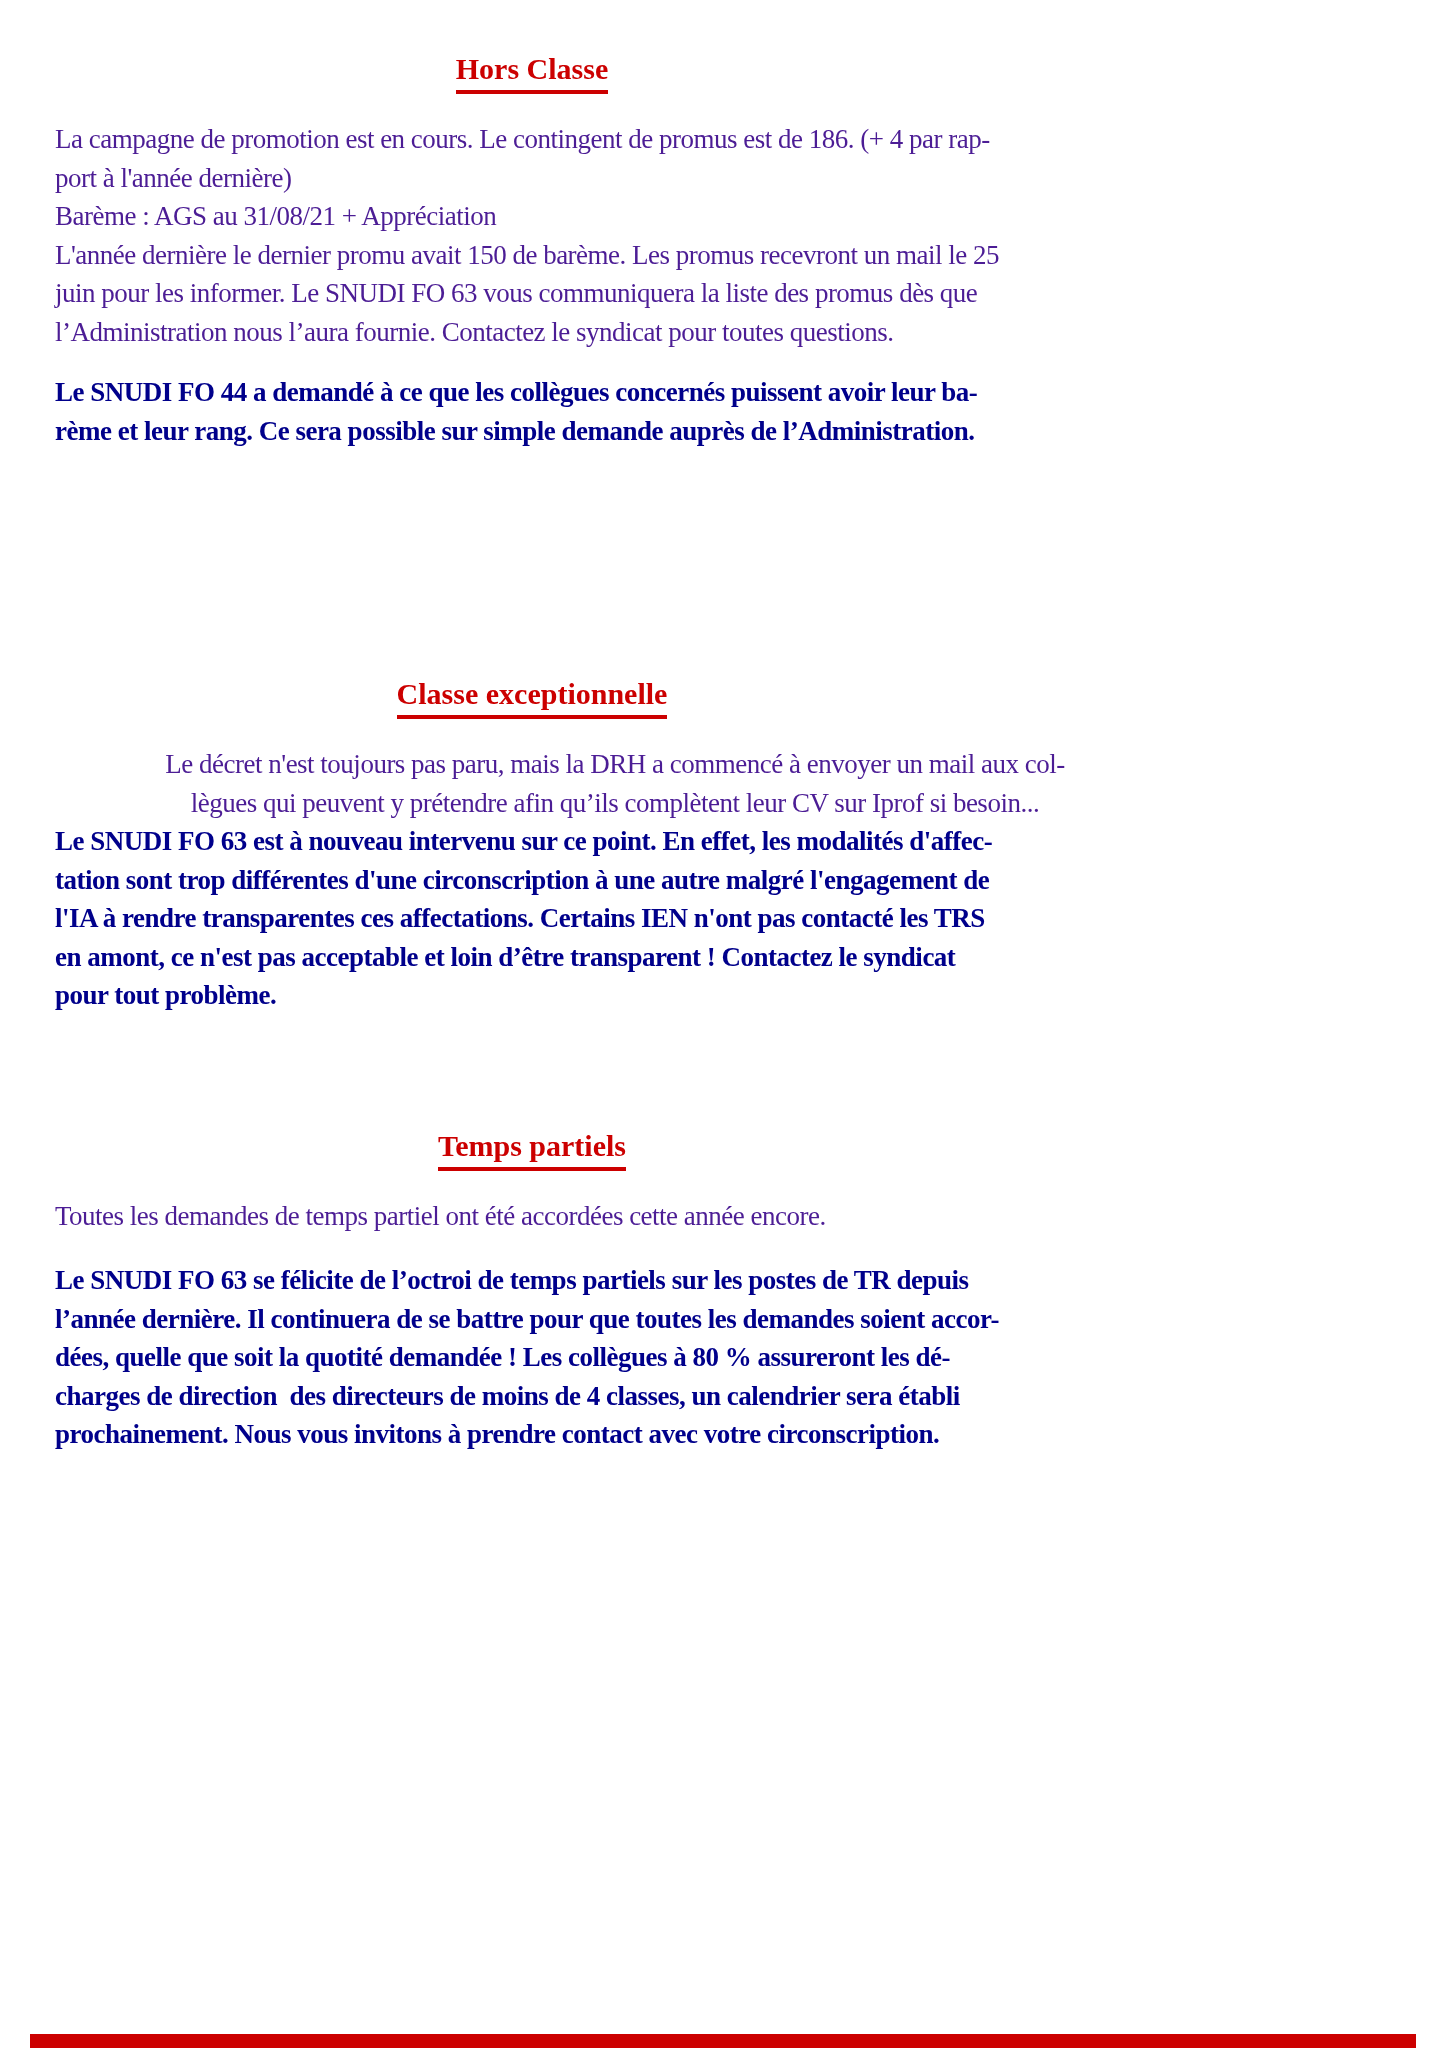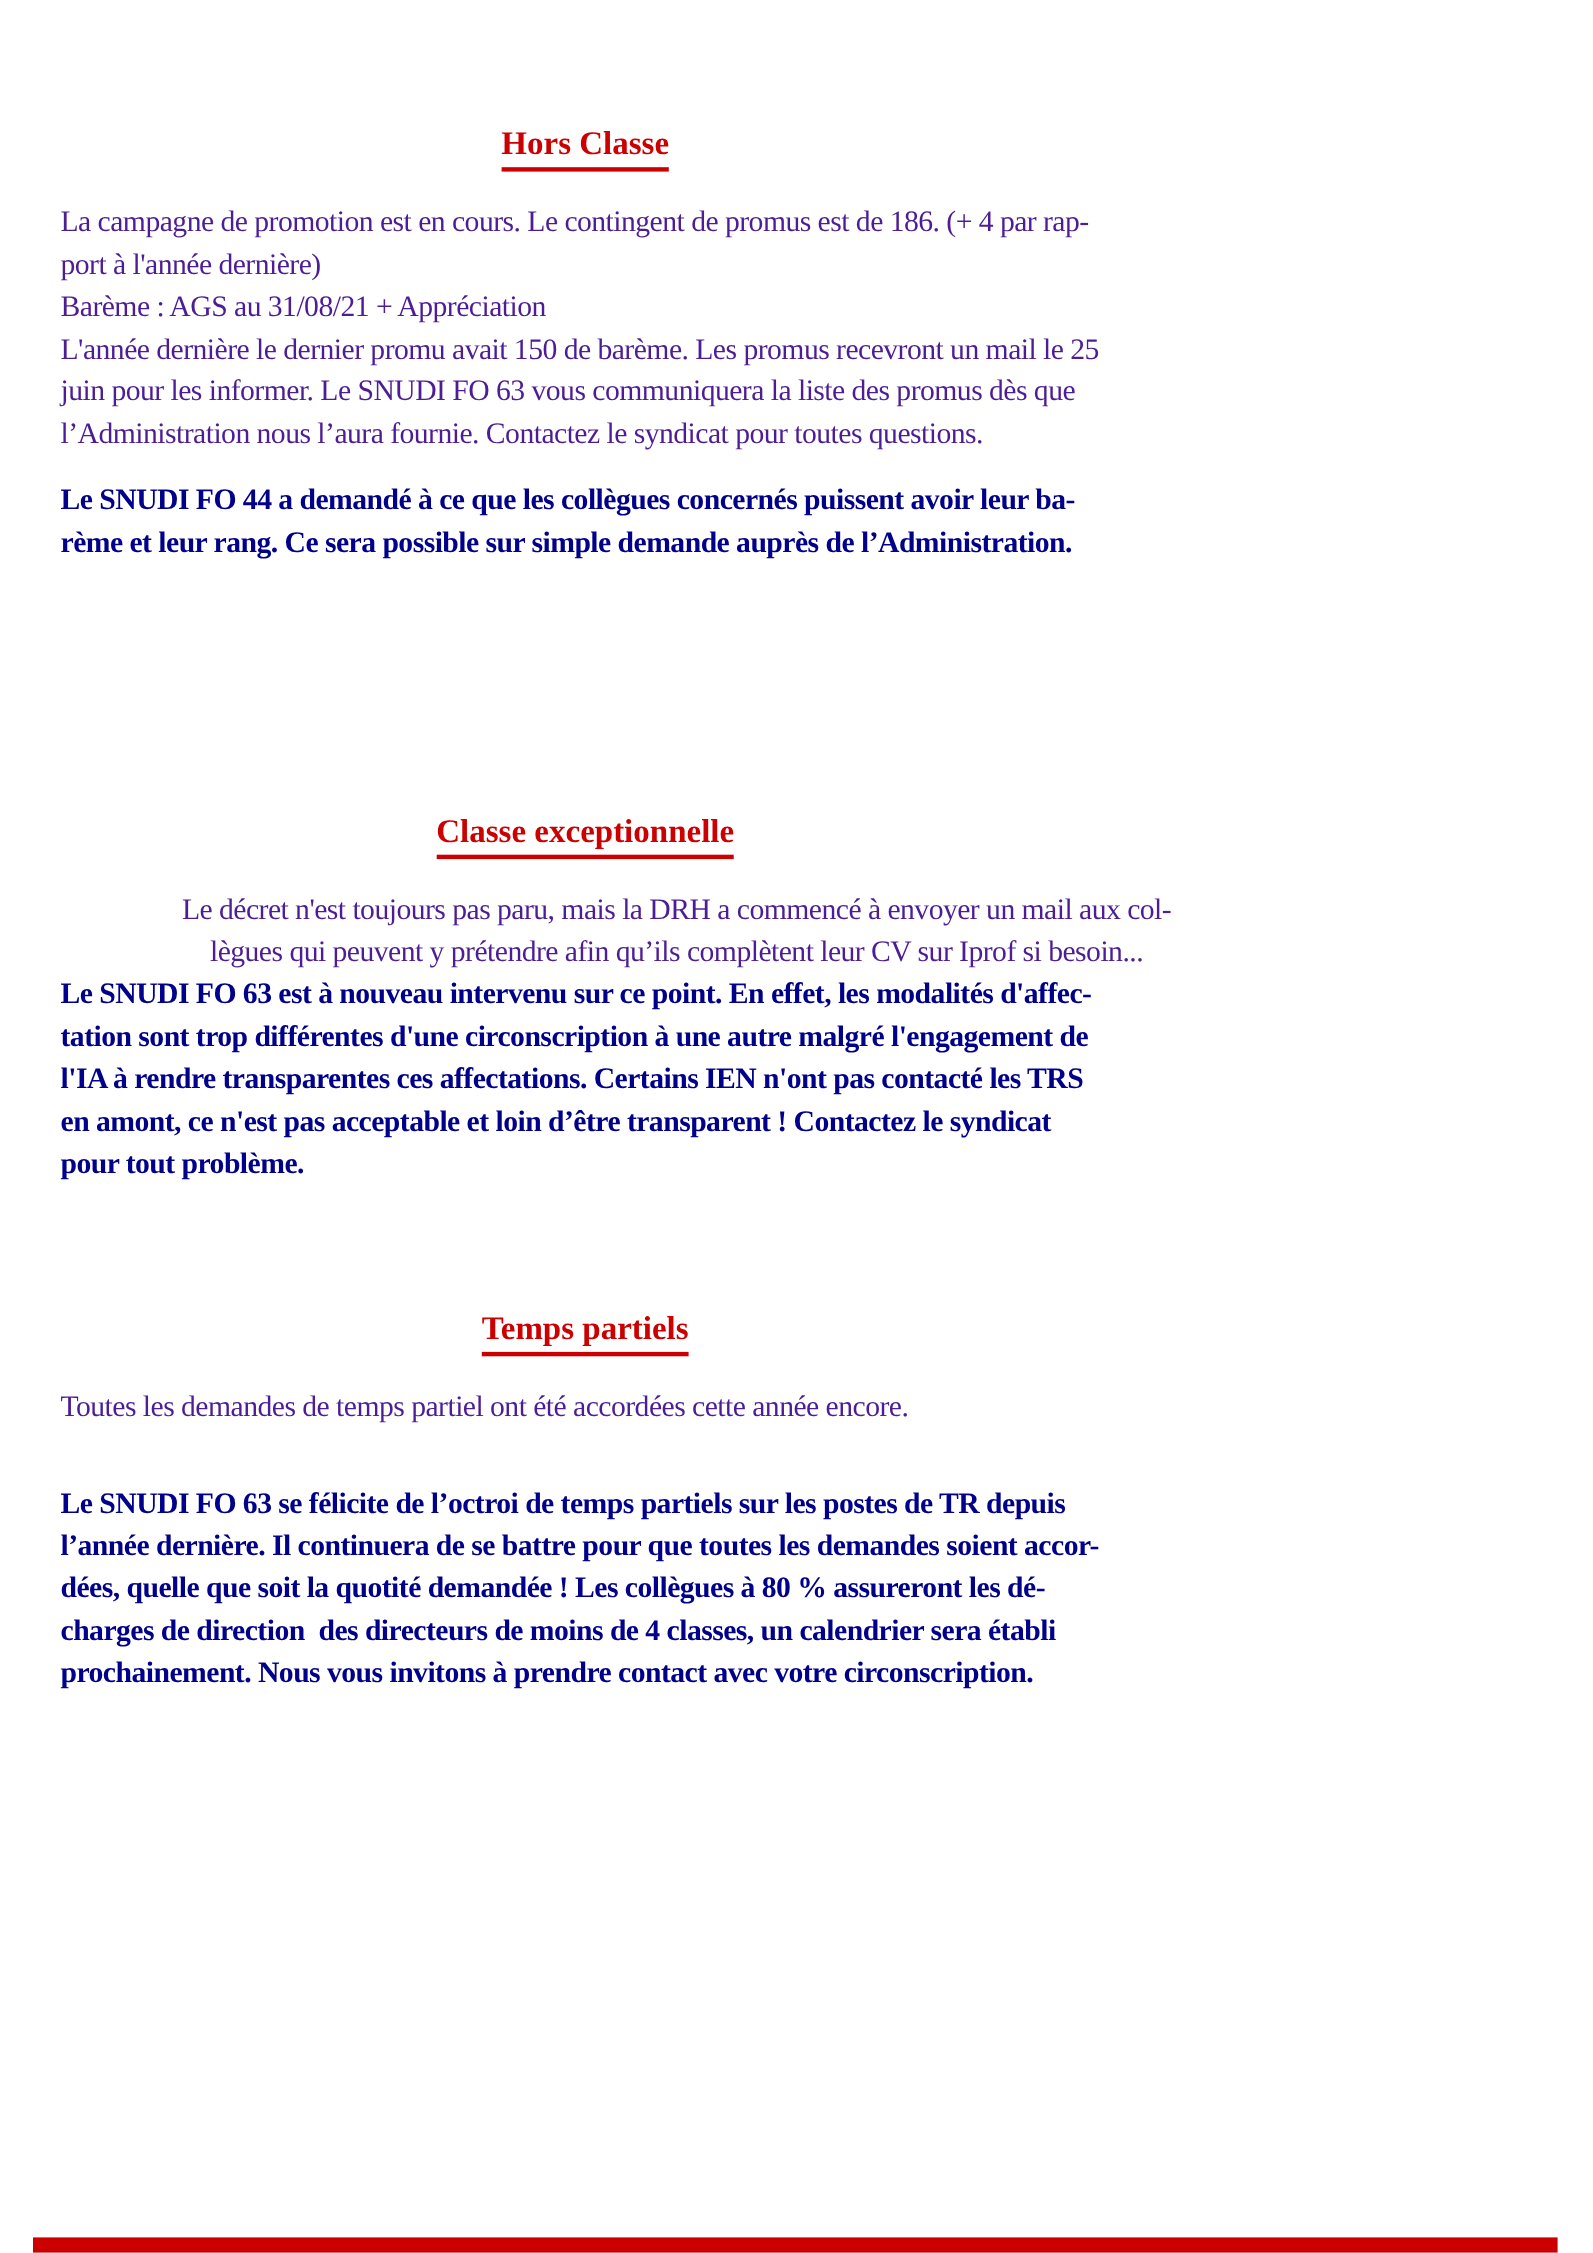--- a/index.html
+++ b/index.html
@@ -4,21 +4,21 @@
 <style>
   html, body { margin: 0; padding: 0; }
   body {
     width: 1448px;
     height: 2048px;
     position: relative;
     background: #ffffff;
     font-family: "Liberation Serif", serif;
     overflow: hidden;
   }
-  .doc { padding: 112px 55px 0 55px; }
+  .doc { padding: 50px 55px 0 55px; }
   .heading {
     width: 954px;
     margin: 0;
     text-align: center;
     font-size: 30px;
     line-height: 38px;
     font-weight: bold;
     color: #cc0000;
   }
   .hl {
@@ -42,21 +42,21 @@
   .sec-1 .para.blue  { margin-top: 22px; }
 
   .sec-2 .heading { margin-top: 225px; }
   .sec-2 .para.black { margin-top: 26px; text-align: center; }
 
   .sec-3 .heading { margin-top: 195px; }
   .sec-3 .para.blue { }
 
   .sec-4 .heading { margin-top: 112px; }
   .sec-4 .para.black { margin-top: 26px; }
-  .sec-4 .para.blue  { margin-top: 50px; }
+  .sec-4 .para.blue  { margin-top: 26px; }
 
   .footer-bar {
     position: absolute;
     left: 30px;
     right: 32px;
     bottom: 0;
     height: 14px;
     background: #cc0000;
   }
 </style>

